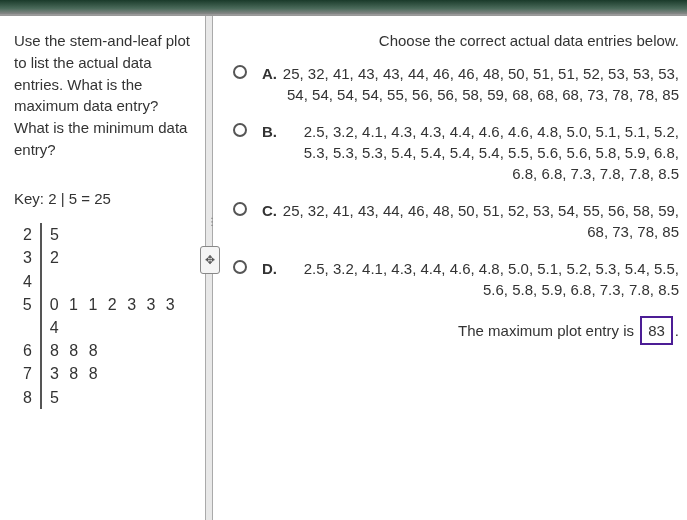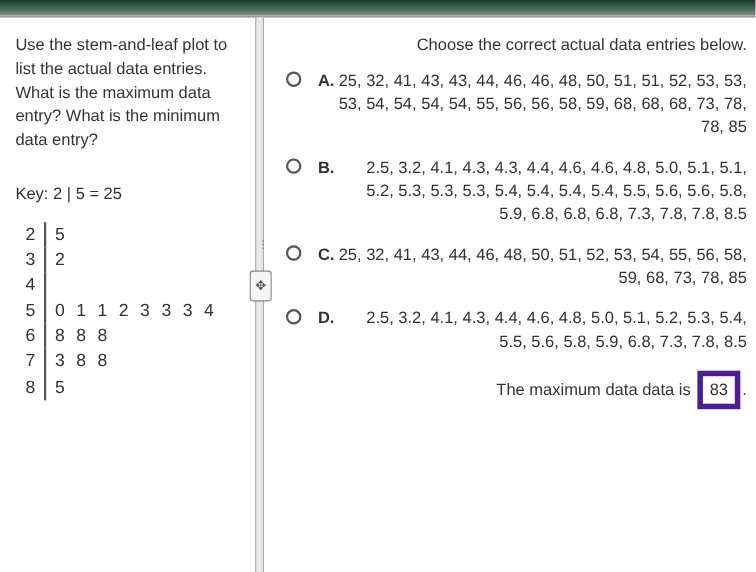--- a/index.html
+++ b/index.html
@@ -12,21 +12,21 @@
       position: relative;
       overflow: hidden;
     }
     .top-edge {
       height: 16px;
       background: linear-gradient(to bottom, #1a3a2a 0%, #4a6a5a 60%, #888 100%);
       border-bottom: 2px solid #999;
     }
     .container { display: flex; height: calc(100% - 16px); }
     .left-col {
-      width: 232px;
+      width: 205px;
       padding: 14px 10px 14px 14px;
       line-height: 1.45;
     }
     .divider {
       width: 8px;
       background: #e8e8e8;
       border-left: 1px solid #aaa;
       border-right: 1px solid #aaa;
       position: relative;
     }
@@ -79,21 +79,21 @@
     .opt-label {
       width: 30px;
       font-weight: bold;
       padding-left: 10px;
       flex-shrink: 0;
     }
     .opt-text { flex: 1; }
     .answer-line { margin-top: 8px; margin-bottom: 14px; }
     .box {
       display: inline-block;
-      border: 5px solid #4c1d95;
+      border: 2px solid #4c1d95;
       padding: 2px 6px;
       margin: 0 2px;
     }
   </style>
 </head>
 <body>
 
 <div class="top-edge"></div>
 <div class="container">
 
@@ -157,17 +157,17 @@
       <div class="opt-text">25, 32, 41, 43, 44, 46, 48, 50, 51, 52, 53, 54, 55, 56, 58, 59, 68, 73, 78, 85</div>
     </div>
 
     <div class="opt">
       <div class="radio"></div>
       <div class="opt-label">D.</div>
       <div class="opt-text">2.5, 3.2, 4.1, 4.3, 4.4, 4.6, 4.8, 5.0, 5.1, 5.2, 5.3, 5.4, 5.5, 5.6, 5.8, 5.9, 6.8, 7.3, 7.8, 8.5</div>
     </div>
 
     <div class="answer-line">
-      <span>The maximum data data is </span><span class="box">83</span><span>.</span>
+      <span>The maximum plot entry is </span><span class="box">83</span><span>.</span>
     </div>
 
   </div>
 </div>
 
 </body></html>

